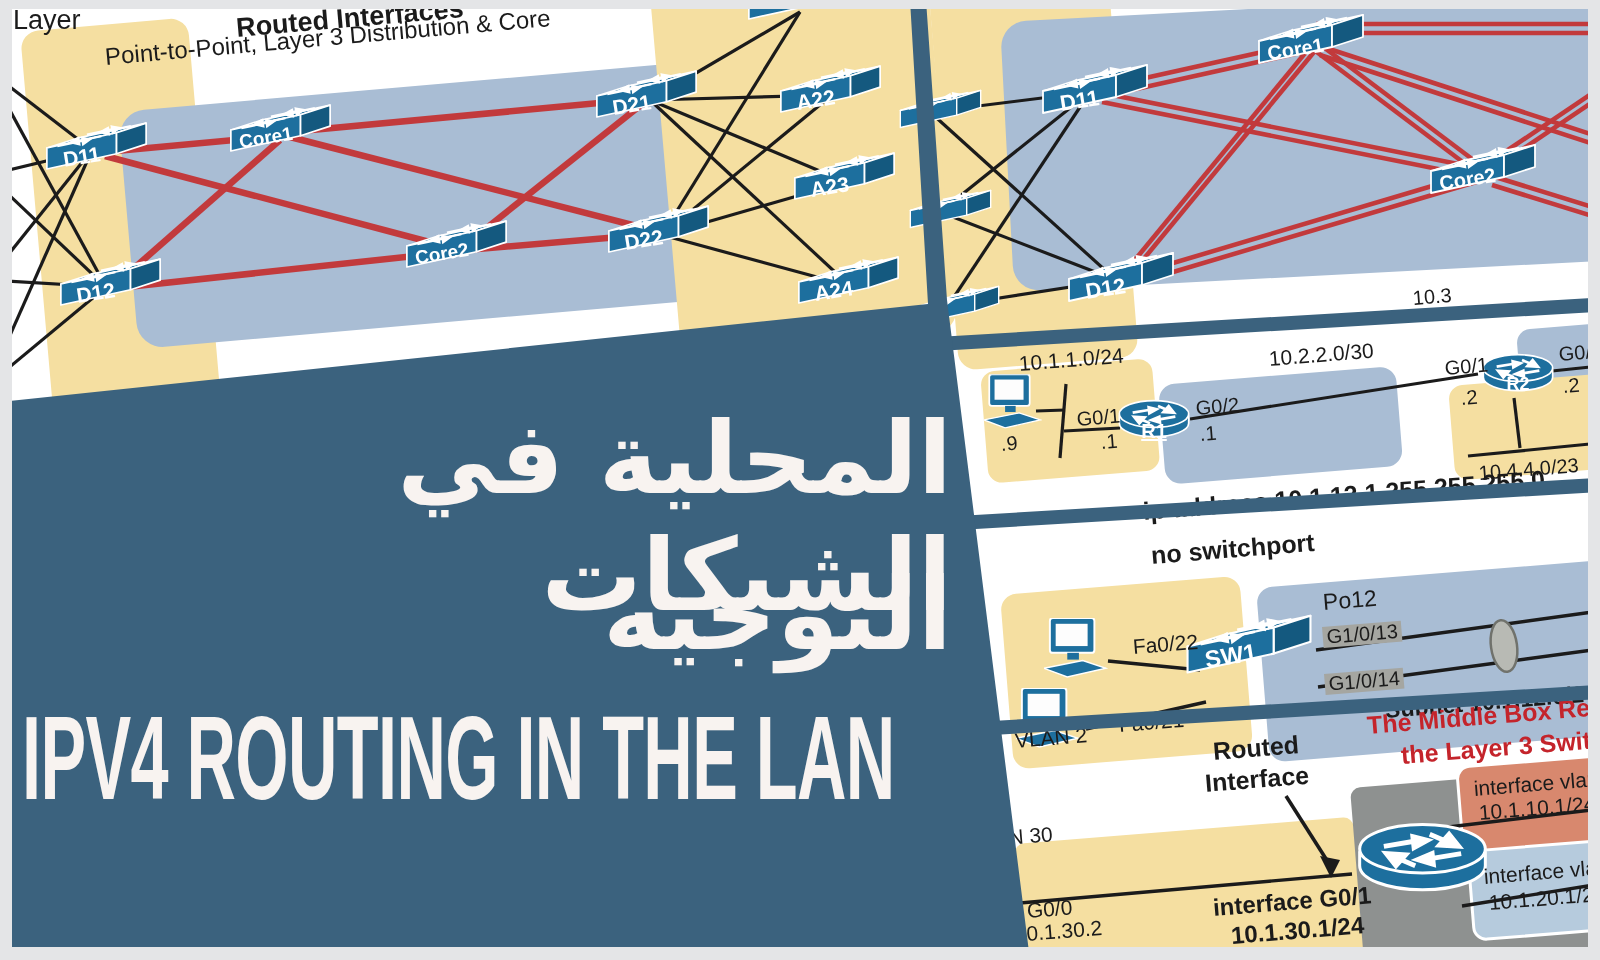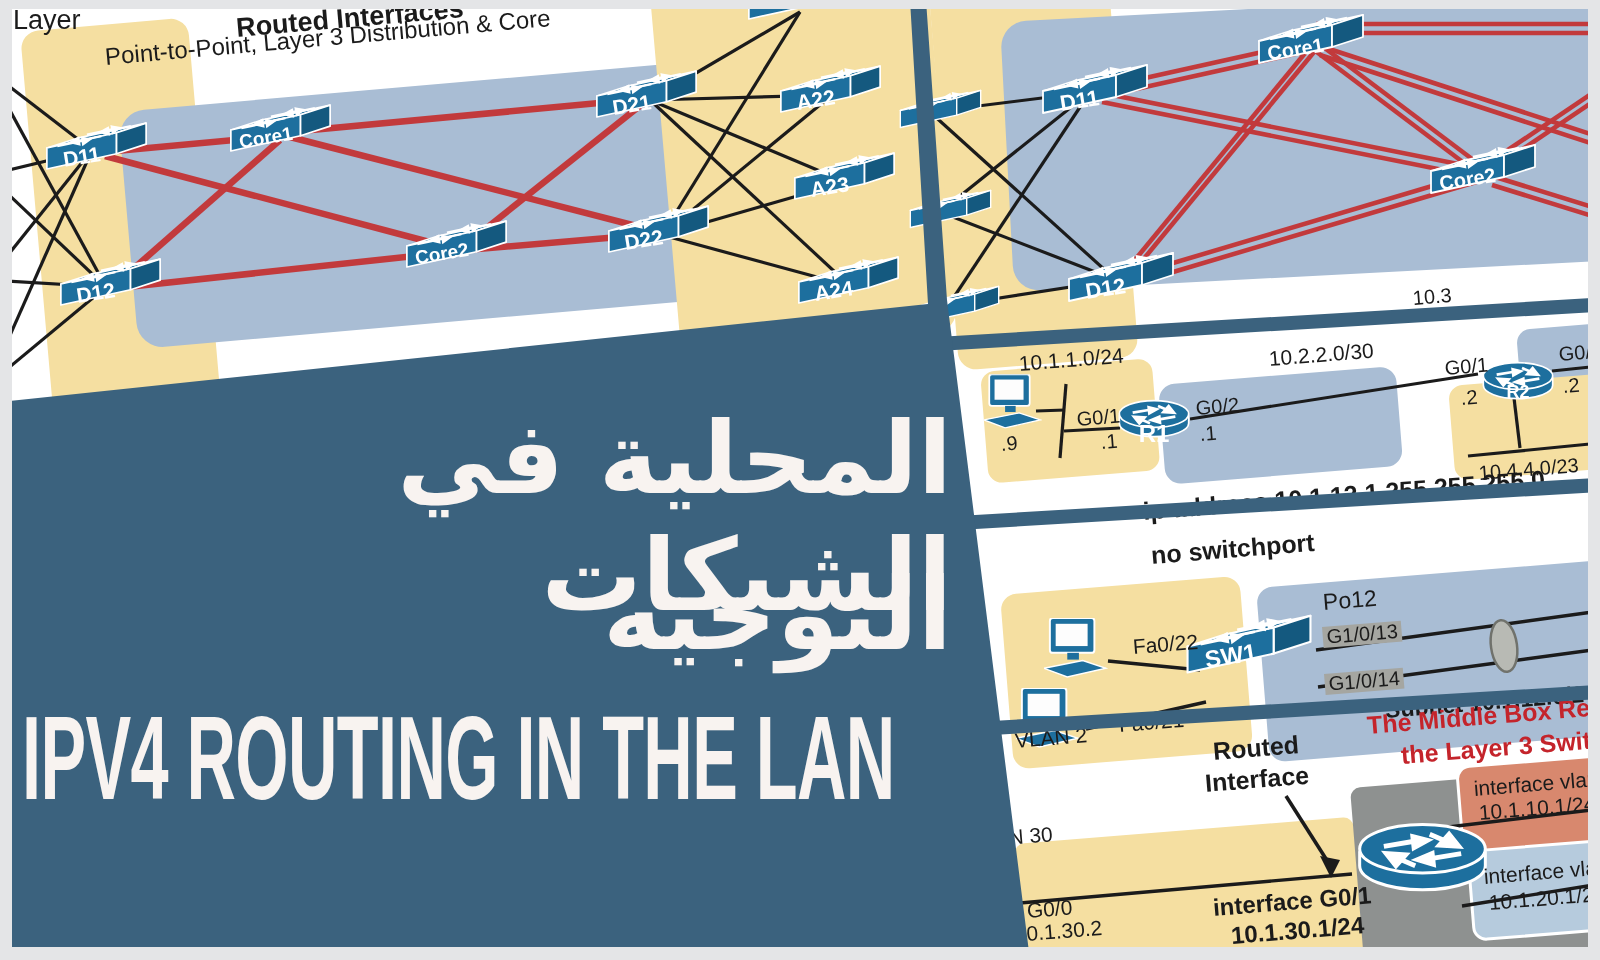--- a/index.html
+++ b/index.html
@@ -287,23 +287,23 @@
 
   <div class="node" style="left:984px;top:374px;width:58px;height:55px;">
     <svg viewBox="0 0 66 62">
         <use href="#sym-pc"></use>
       </svg>
     </div>
   <div class="node" style="left:1114px;top:394px;width:80px;height:48px;">
     <svg viewBox="0 0 120 72">
         <use href="#sym-rt"></use>
       </svg>
-    <span class="rtlbl" style="font-size:24px;">R1</span>
-    </div>
-  <div class="node" style="left:1478px;top:356px;width:80px;height:48px;">
+    <span class="rtlbl" style="font-size:20px;text-decoration:underline;">R1</span>
+    </div>
+  <div class="node" style="left:1478px;top:348px;width:80px;height:48px;">
     <svg viewBox="0 0 120 72">
         <use href="#sym-rt"></use>
       </svg>
     <span class="rtlbl" style="font-size:18px;">R2</span>
     </div>
 
   <div class="node" style="left:1044px;top:618px;width:64px;height:60px;">
     <svg viewBox="0 0 66 62">
         <use href="#sym-pc"></use>
       </svg>

